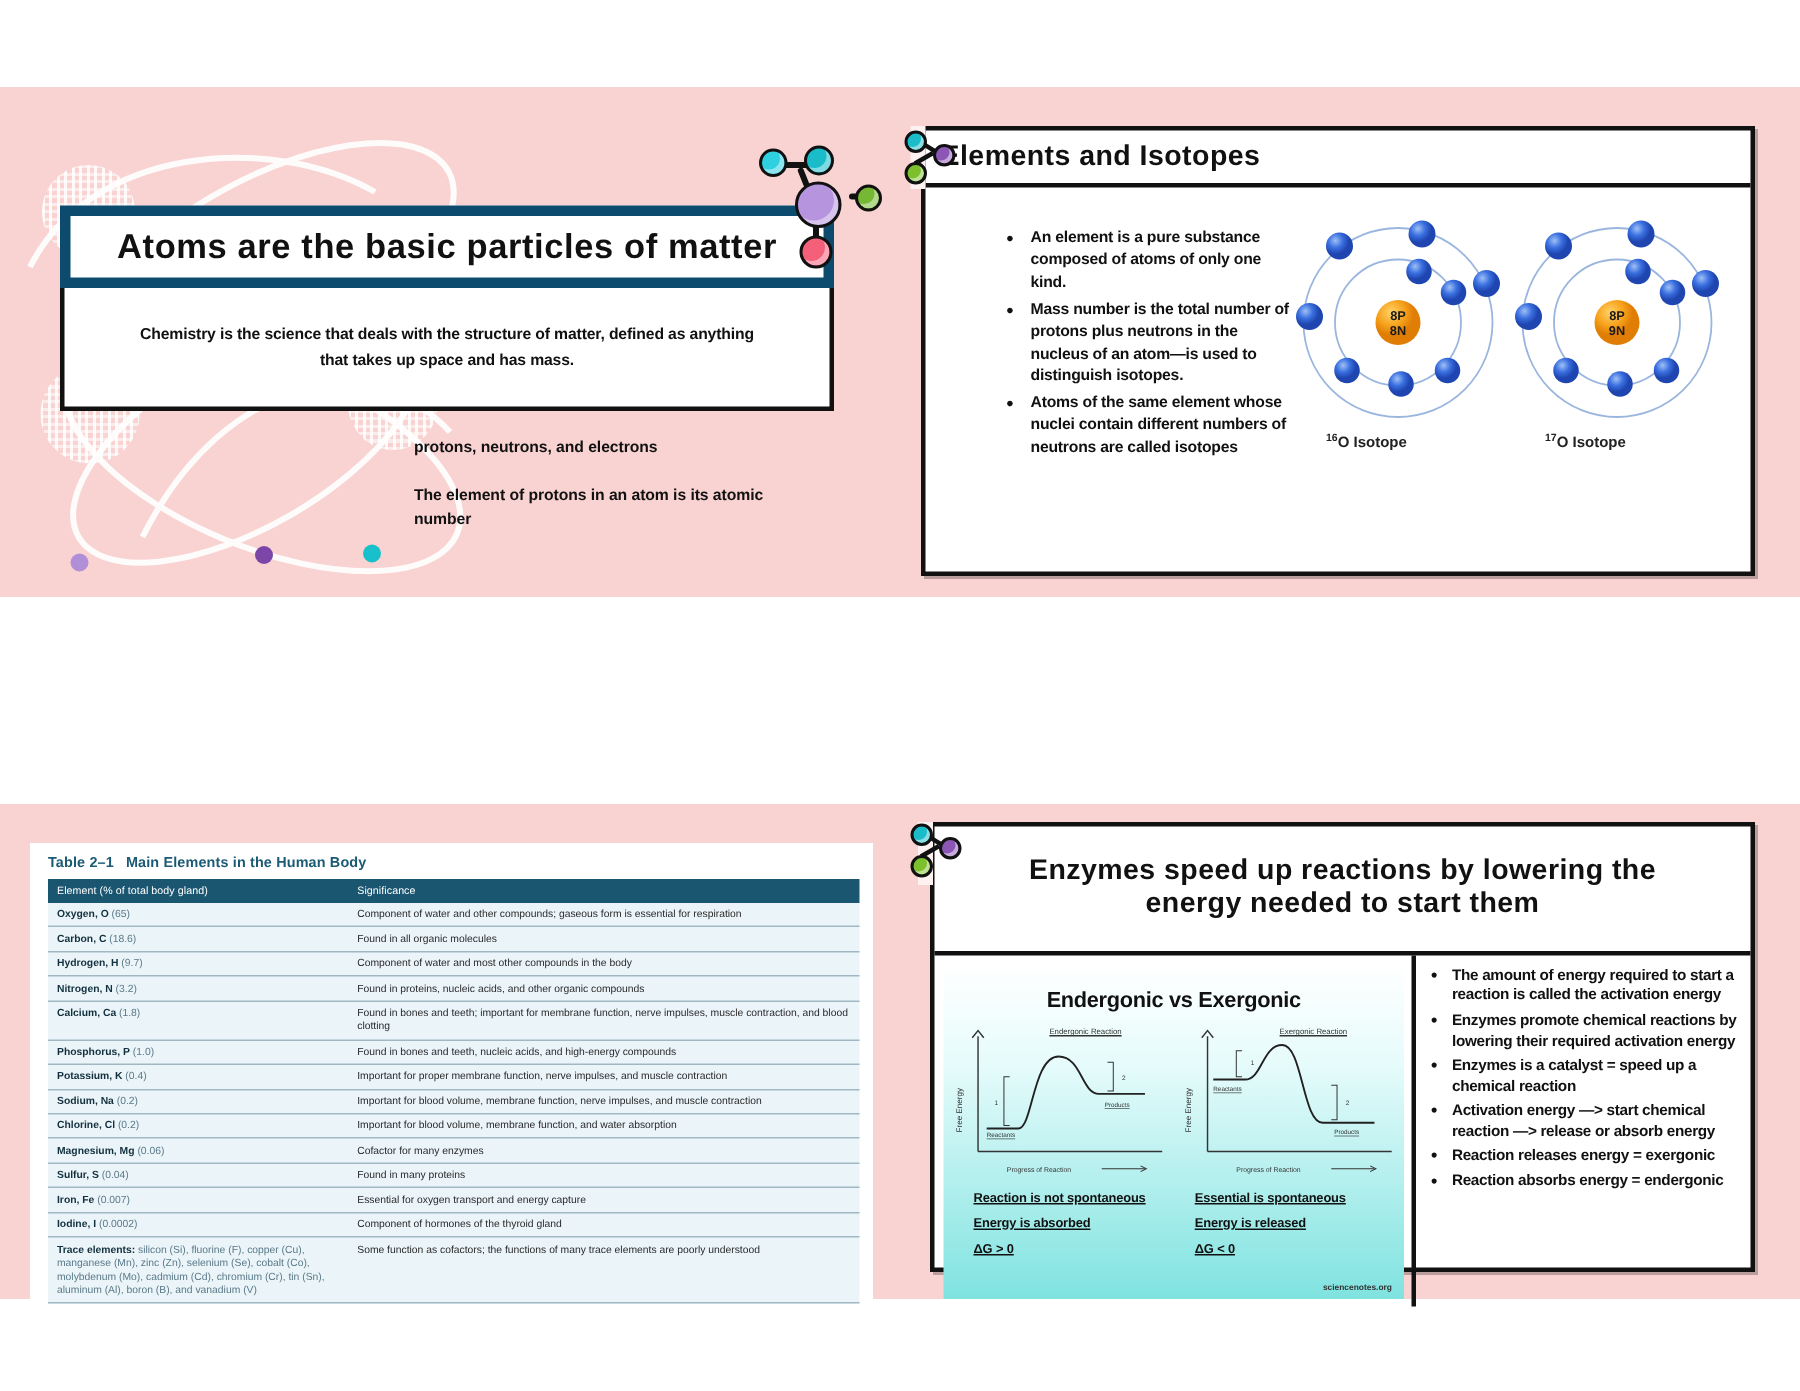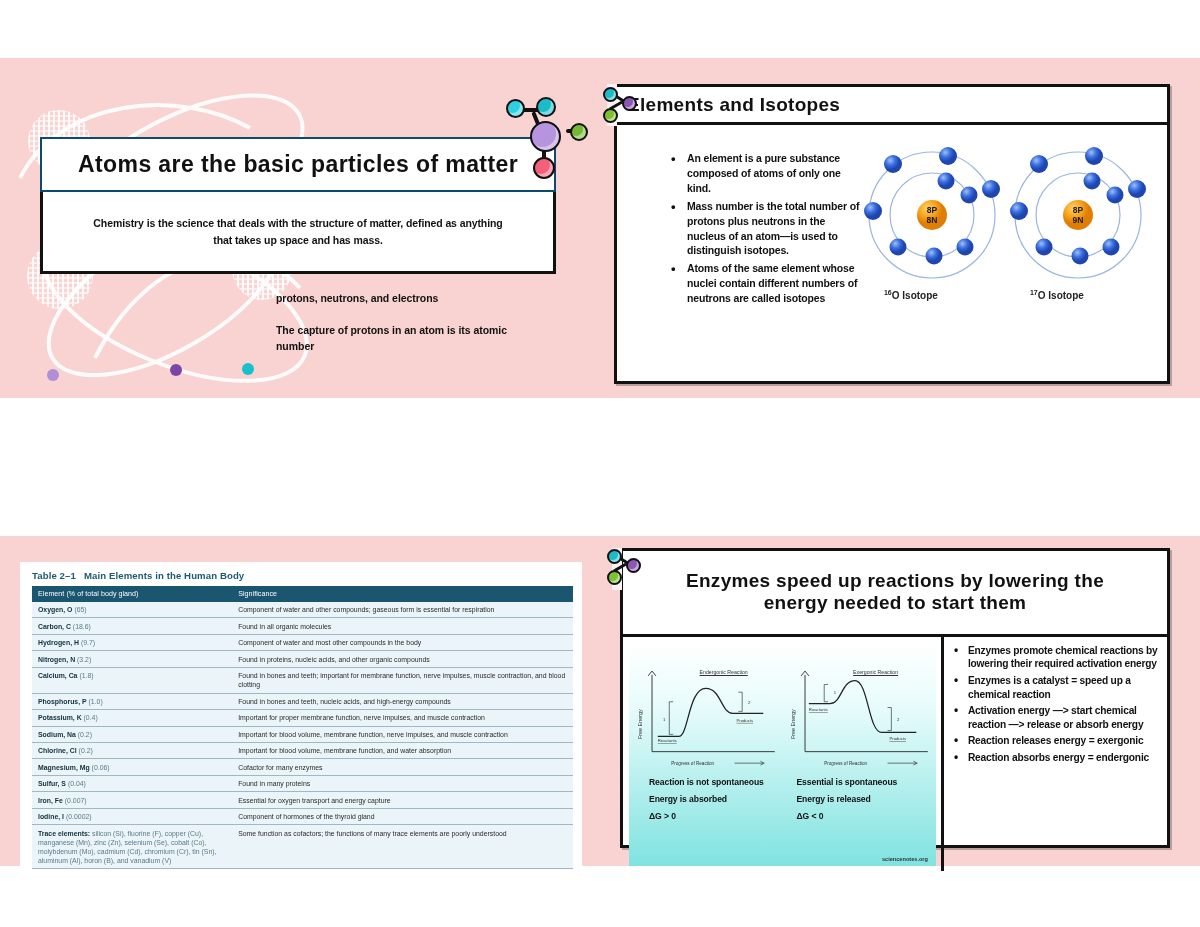--- a/index.html
+++ b/index.html
@@ -32,21 +32,21 @@
   .slide {
     position: absolute;
     background: #ffffff;
     border: 3px solid #111;
     box-shadow: 2px 2px 0 rgba(0,0,0,.25);
   }
 
   
   .s1-title-box {
     position: absolute; left: 40px; top: 137px; width: 516px; height: 55px;
-    background: #fff; border: 2px solid #0c4a6e; z-index: 4;
+    background: #fff; border: 7px solid #0c4a6e; z-index: 4;
     display: flex; align-items: center; justify-content: center;
   }
   .s1-title-box .t {
     font-size: 23px; font-weight: 700; letter-spacing: .4px; color: #111; white-space: nowrap;
   }
   .s1-sub-box {
     position: absolute; left: 40px; top: 192px; width: 516px; height: 82px;
     background: #fff; border: 3px solid #111; border-top: none; z-index: 4;
     display: flex; align-items: center; justify-content: center;
   }
@@ -133,21 +133,21 @@
     position: absolute; font-size: 5.2px; color: #333; text-decoration: underline;
     white-space: nowrap;
   }
   .enz-chart .yl {
     position: absolute; font-size: 5.4px; color: #333; white-space: nowrap;
     transform: rotate(-90deg); transform-origin: left top;
   }
   .enz-stats { display: flex; padding: 0 6px; margin-top: 2px; }
   .enz-stats .col { flex: 1; padding-left: 14px; }
   .enz-stats .col p {
-    font-size: 8.6px; font-weight: 700; color: #111; margin-bottom: 7px; letter-spacing: -.1px;
+    font-size: 8.6px; font-weight: 700; color: #111; margin-bottom: 7px; letter-spacing: -.1px; text-decoration: underline;
   }
   .enz-credit {
     position: absolute; right: 8px; bottom: 4px; font-size: 5.6px;
     font-weight: 700; color: #333;
   }
 
   
   #table-card {
     position: absolute; left: 20px; top: 562px; width: 562px; height: 316px;
     background: #ffffff; padding: 8px 9px 6px 12px; overflow: hidden;
@@ -210,21 +210,21 @@
     </div>
   </div>
 
   <div class="s1-title-box">
     <span class="t">Atoms are the basic particles of matter</span>
   </div>
   <div class="s1-sub-box">
     <span class="t">Chemistry is the science that deals with the structure of matter, defined as anything that takes up space and has mass.</span>
   </div>
   <div class="s1-note s1-note-a">protons, neutrons, and electrons</div>
-  <div class="s1-note s1-note-b">The capture of protons in an atom is its atomic number</div>
+  <div class="s1-note s1-note-b">The element of protons in an atom is its atomic number</div>
 
   <div class="mol" style="left:498px; top:95px; width:110px; height:95px;">
     <div class="bond" style="left:22px; top:13px; width:22px; height:4px;"></div>
     <div class="bond" style="left:38px; top:16px; width:4px; height:26px; transform:rotate(-22deg);"></div>
     <div class="bond" style="left:68px; top:34px; width:16px; height:4px;"></div>
     <div class="bond" style="left:44px; top:50px; width:4px; height:22px;"></div>
     <div class="node" style="left:8px;  top:4px;  width:19px; height:19px; background:#2fd0e0;"></div>
     <div class="node" style="left:38px; top:2px;  width:20px; height:20px; background:#19bcc8;"></div>
     <div class="node" style="left:32px; top:26px; width:31px; height:31px; background:#b794de;"></div>
     <div class="node" style="left:72px; top:28px; width:18px; height:18px; background:#76b833;"></div>
@@ -397,20 +397,21 @@
     <div class="slide-head center" style="min-height:54px; padding:19px 14px;">
       <div>
         <div class="h">Enzymes speed up reactions by lowering the</div>
         <div class="h">energy needed to start them</div>
       </div>
     </div>
     <div class="enz-body">
 
       <div class="enz-left">
         <div class="enz-chart">
+          <div class="ctitle">Endergonic vs Exergonic</div>
 
           <div class="panes">
 
             <div class="pane">
               <svg width="100%" height="110" viewBox="0 0 160 110">
                 <line x1="24" y1="8" x2="24" y2="88" stroke="#333" stroke-width="1"></line>
                 <line x1="24" y1="88" x2="152" y2="88" stroke="#333" stroke-width="1"></line>
                 <polyline points="28,9 24,4 20,9" fill="none" stroke="#333" stroke-width="1"></polyline>
                 <path d="M 30 72 L 52 72 C 62 72 62 22 80 22 C 96 22 96 48 108 48 L 140 48" fill="none" stroke="#222" stroke-width="1.3"></path>
                 <path d="M 46 36 L 42 36 L 42 70 L 46 70" fill="none" stroke="#333" stroke-width=".7"></path>
@@ -459,20 +460,21 @@
               <p>Energy is released</p>
               <p>ΔG &lt; 0</p>
             </div>
           </div>
           <div class="enz-credit">sciencenotes.org</div>
         </div>
       </div>
 
       <div class="enz-right">
         <ul id="enz-list">
+            <li>The amount of energy required to start a reaction is called the activation energy</li>
             <li>Enzymes promote chemical reactions by lowering their required activation energy</li>
             <li>Enzymes is a catalyst = speed up a chemical reaction</li>
             <li>Activation energy —&gt; start chemical reaction —&gt; release or absorb energy</li>
             <li>Reaction releases energy = exergonic</li>
             <li>Reaction absorbs energy = endergonic</li>
           </ul>
       </div>
     </div>
   </div>
 

